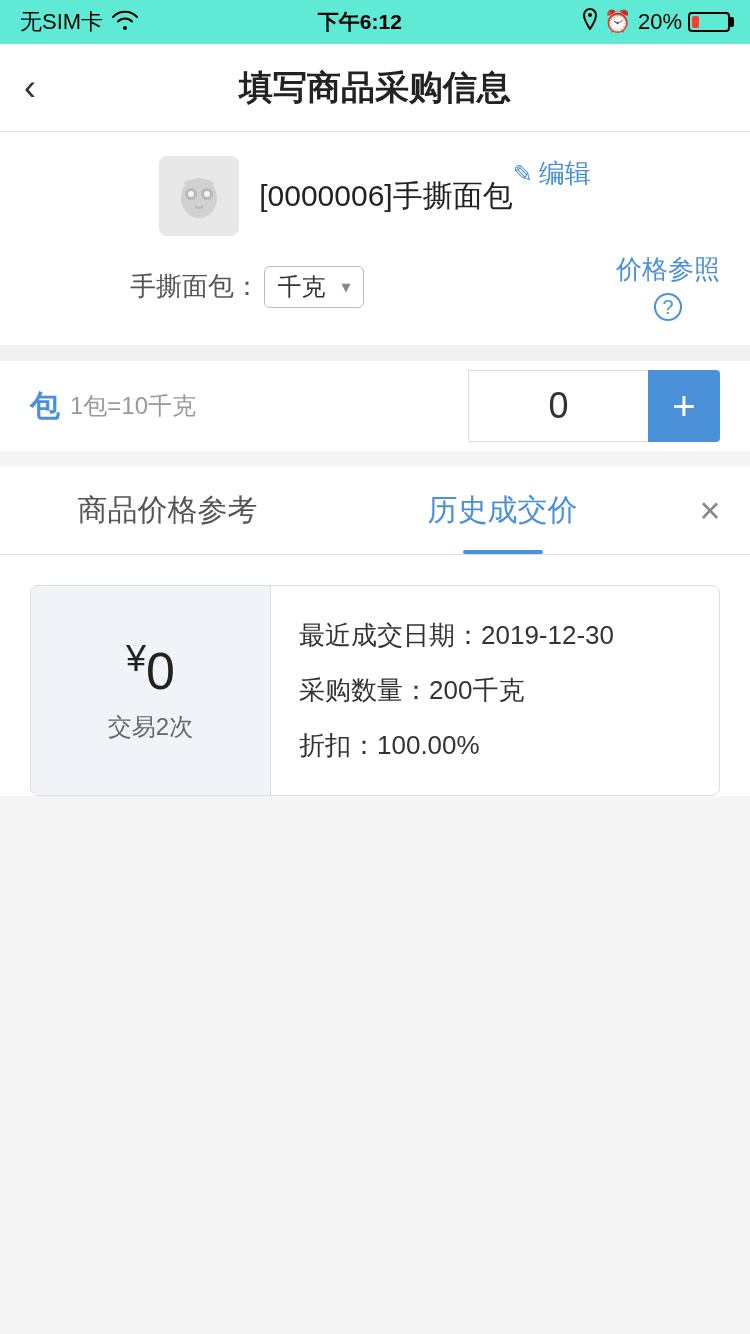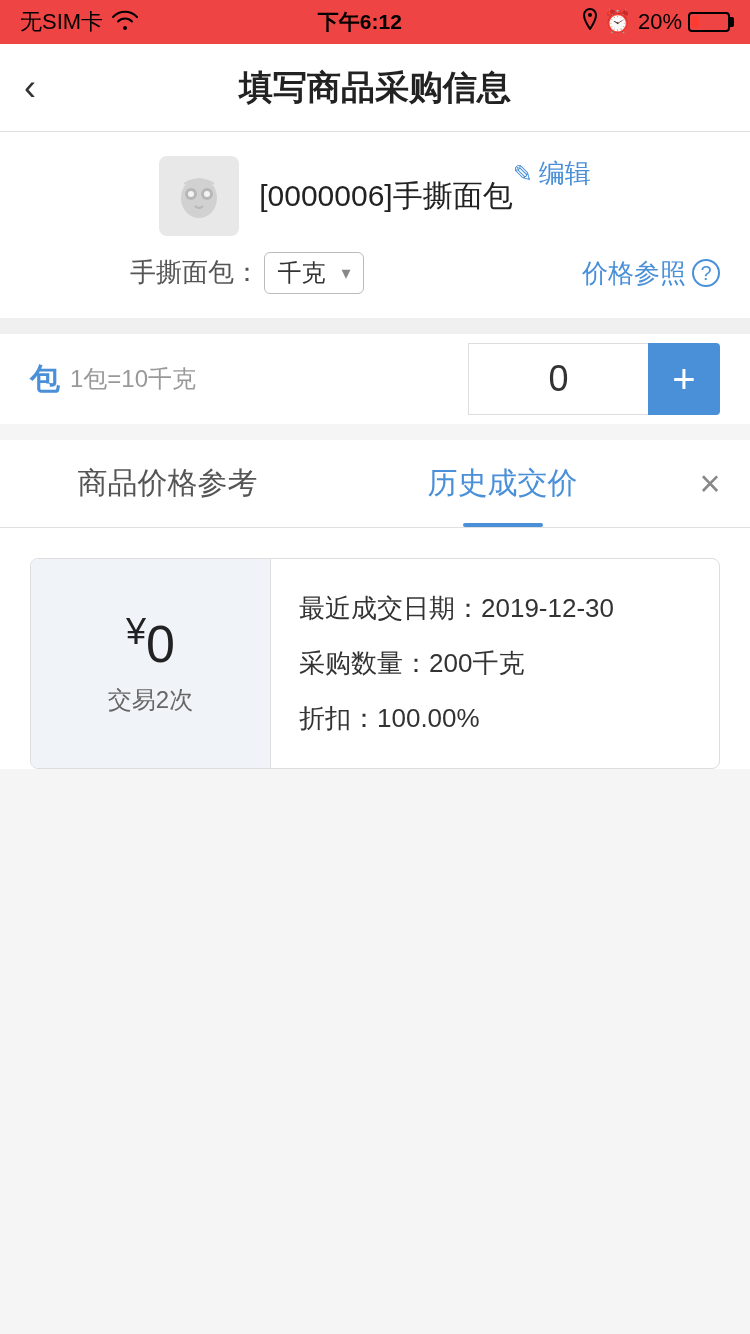--- a/index.html
+++ b/index.html
@@ -9,21 +9,21 @@
       min-height: 1334px;
       font-family: -apple-system, 'PingFang SC', 'Helvetica Neue', sans-serif;
       background: #f5f5f5;
       overflow-x: hidden;
     }
 
     
     .status-bar {
       width: 750px;
       height: 44px;
-      background: #ef4444;
+      background: #5eead4;
       display: flex;
       align-items: center;
       justify-content: space-between;
       padding: 0 20px;
       font-size: 24px;
       font-weight: 500;
       color: #000;
     }
     .status-left { display: flex; align-items: center; gap: 8px; font-size: 22px; }
     .status-center { font-size: 21px; font-weight: 600; }
@@ -149,20 +149,21 @@
       cursor: pointer;
     }
     .chevron-down { font-size: 18px; color: #888; }
     .price-ref {
       display: flex;
       align-items: center;
       gap: 6px;
       color: #4a90d9;
       font-size: 26px;
       cursor: pointer;
+      flex-direction: column;
     }
     .question-circle {
       width: 28px; height: 28px;
       border: 2px solid #4a90d9;
       border-radius: 50%;
       display: flex; align-items: center; justify-content: center;
       font-size: 20px;
       color: #4a90d9;
     }
 

